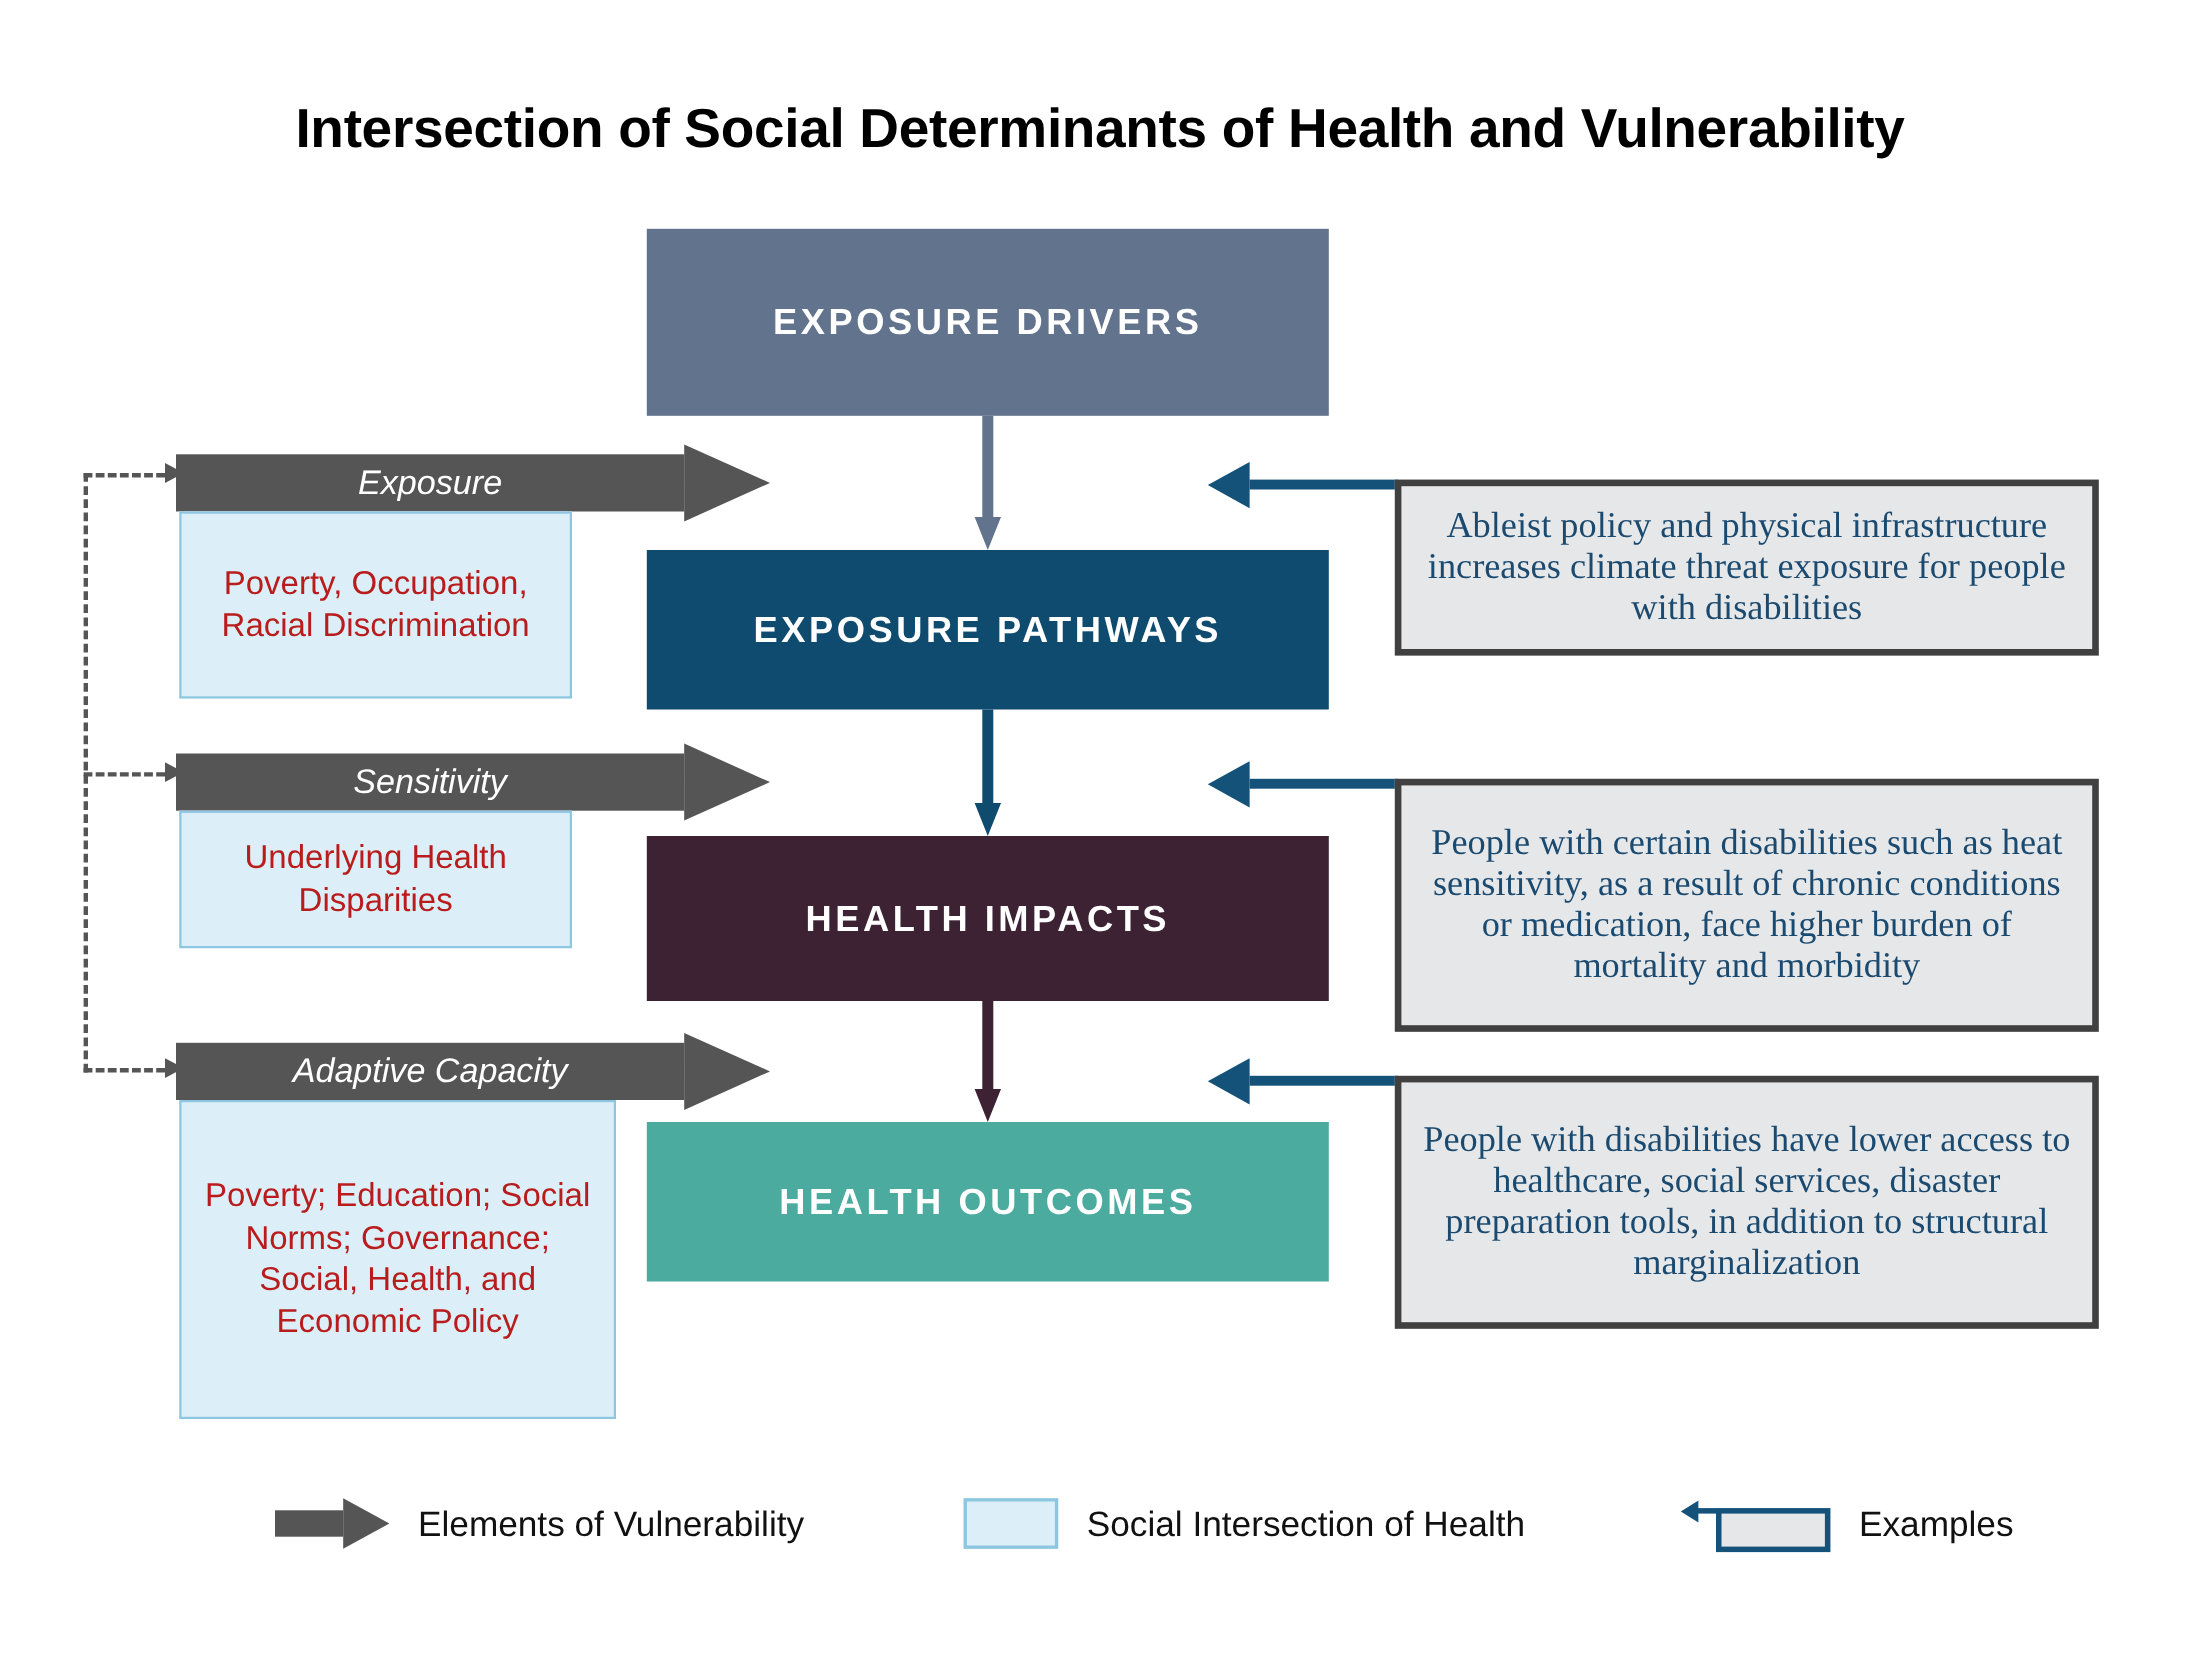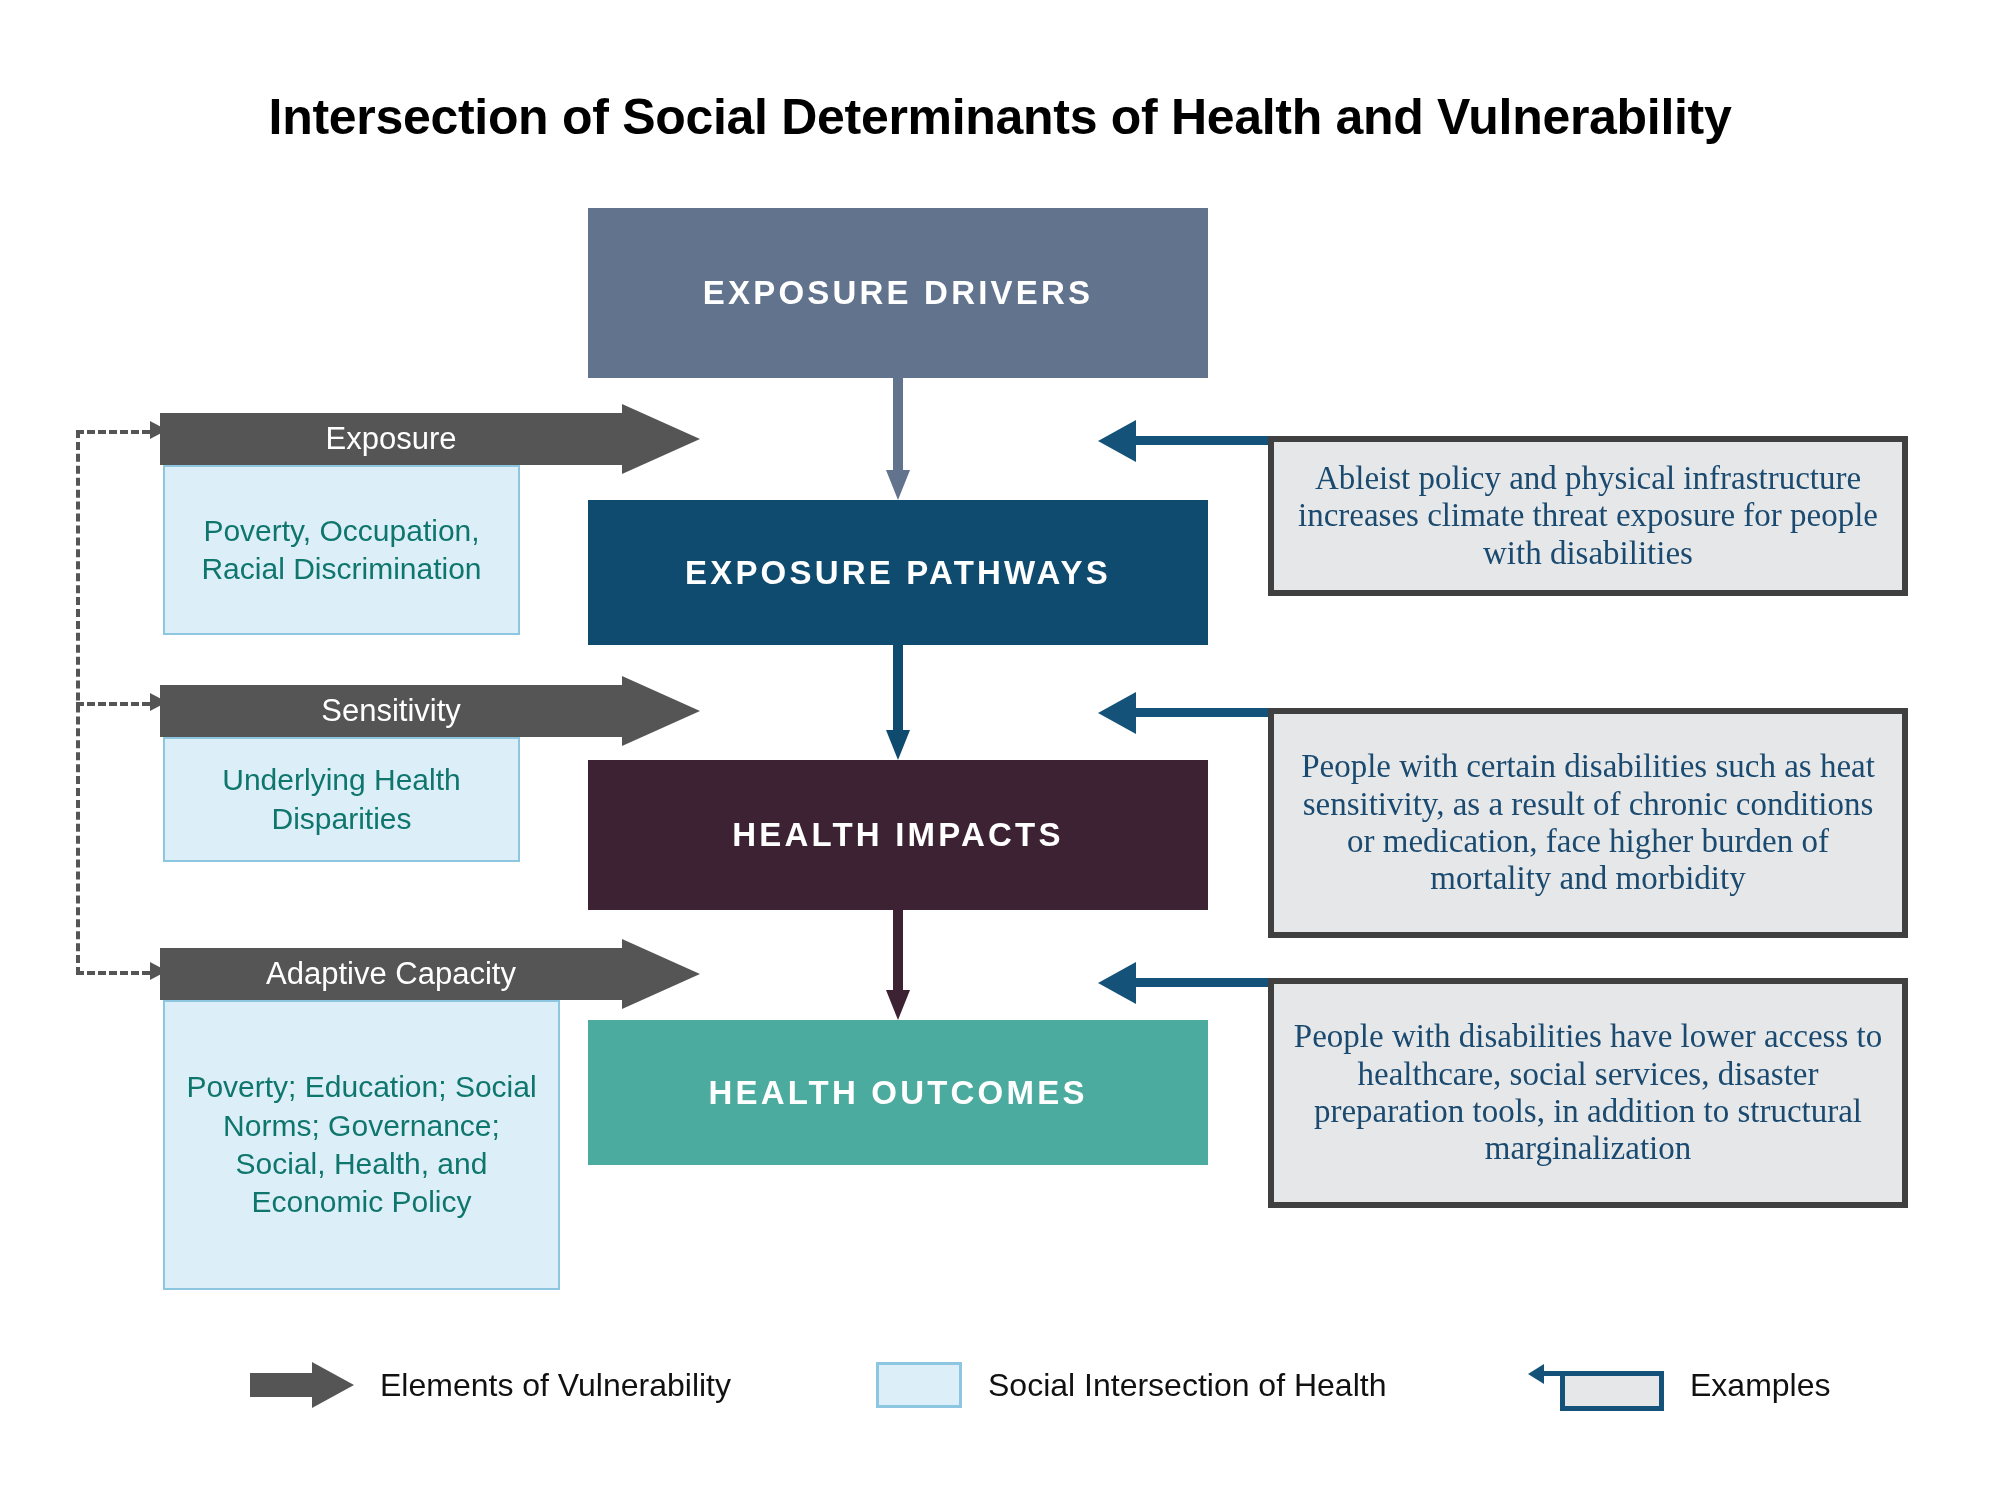--- a/index.html
+++ b/index.html
@@ -114,20 +114,21 @@
     position: absolute;
     left: 0; top: 0;
     height: 52px;
     display: flex;
     align-items: center;
     justify-content: center;
     color: #ffffff;
     font-family: "Liberation Sans", sans-serif;
     font-size: 31px;
     white-space: nowrap;
+    font-style: italic;
   }
   #banner-exposure { left: 160px; top: 413px; width: 540px; }
   #banner-exposure .band { width: 462px; }
   #banner-exposure .tip { left: 462px; }
   #banner-exposure .vuln-label { width: 462px; }
 
   #banner-sensitivity { left: 160px; top: 685px; width: 540px; }
   #banner-sensitivity .band { width: 462px; }
   #banner-sensitivity .tip { left: 462px; }
   #banner-sensitivity .vuln-label { width: 462px; }
@@ -139,21 +140,21 @@
 
   
   .sdoh-box {
     position: absolute;
     background: #dceef7;
     border: 2px solid #8cc6e0;
     display: flex;
     align-items: center;
     justify-content: center;
     text-align: center;
-    color: #0f766e;
+    color: #b91c1c;
     font-family: "Liberation Sans", sans-serif;
     font-size: 30px;
     line-height: 1.28;
     box-sizing: border-box;
     padding: 6px 16px;
   }
   #sdoh-exposure { left: 163px; top: 465px; width: 357px; height: 170px; }
   #sdoh-sensitivity { left: 163px; top: 737px; width: 357px; height: 125px; }
   #sdoh-adaptive { left: 163px; top: 1000px; width: 397px; height: 290px; }
 

